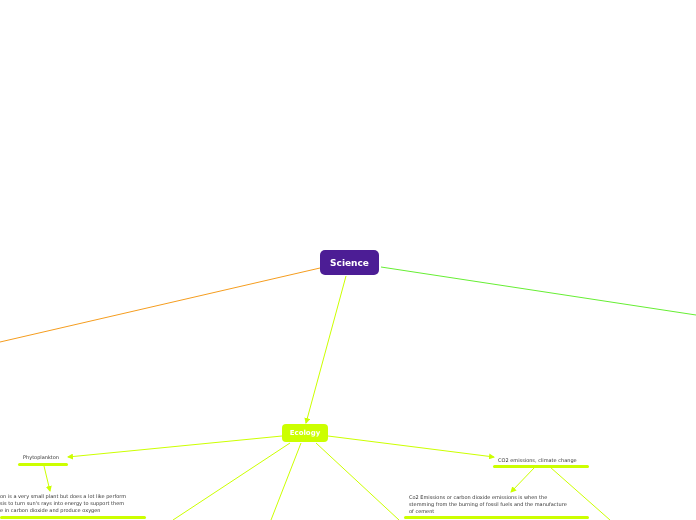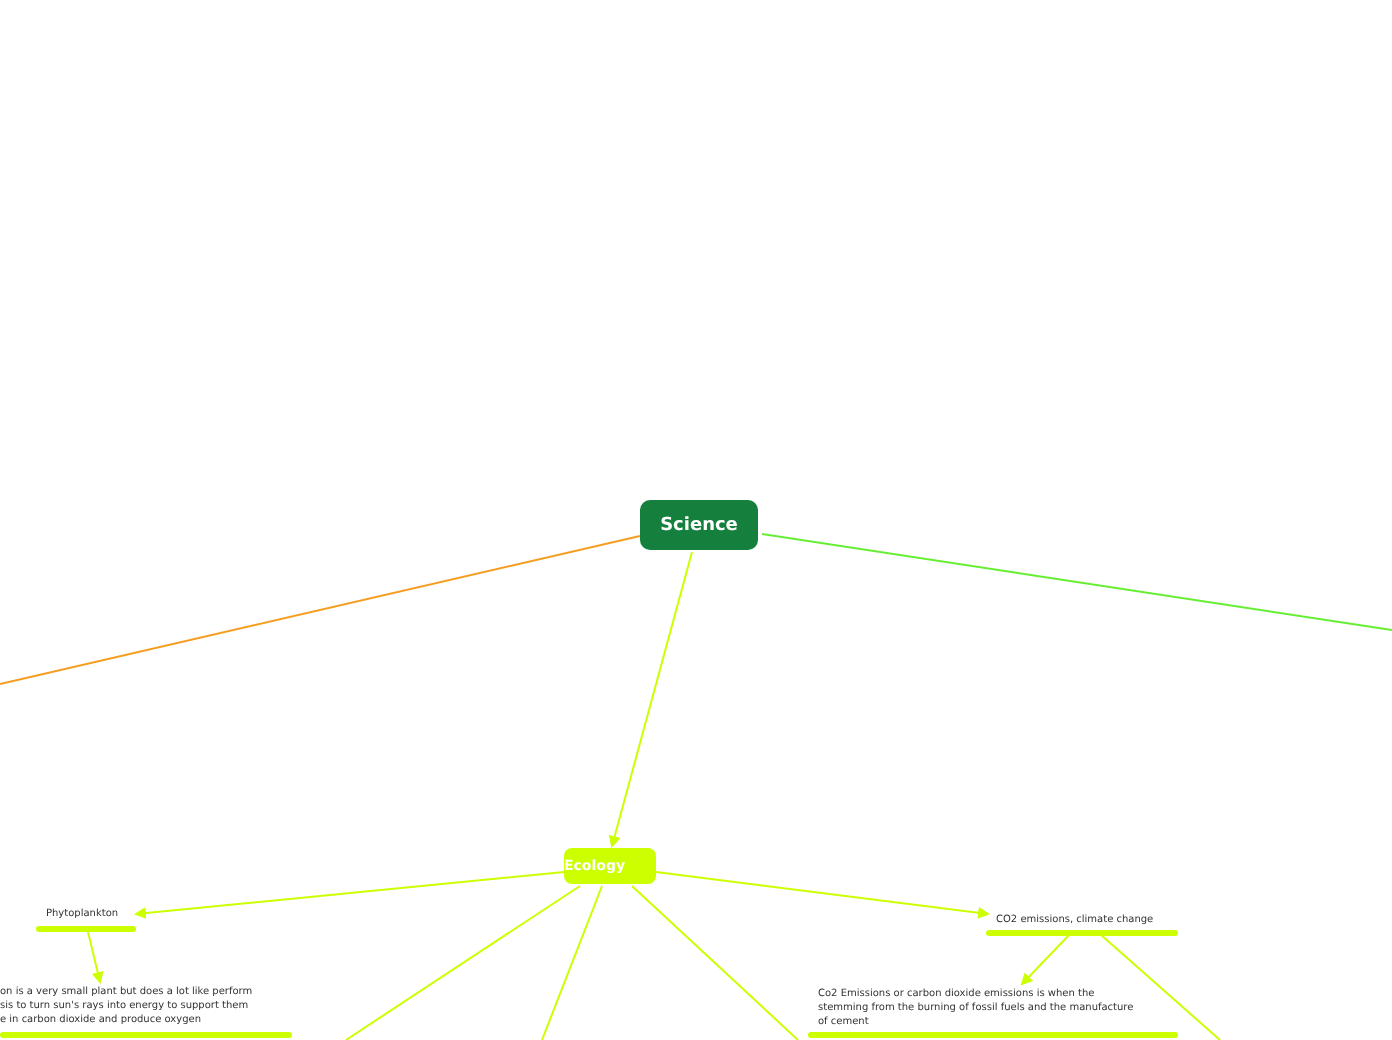--- a/index.html
+++ b/index.html
@@ -44,20 +44,21 @@
       left: 282px;
       top: 424px;
       width: 46px;
       height: 18px;
       border-radius: 4px;
       color: #ffffff;
       font-weight: bold;
       font-size: 7px;
       display: flex;
       align-items: center;
+      justify-content: center;
     }
     .topic {
       position: absolute;
       font-size: 5px;
       color: #333333;
       line-height: 7px;
     }
     .underline {
       position: absolute;
       height: 3px;
@@ -97,21 +98,21 @@
 
     <line x1="535" y1="467" x2="511" y2="492" stroke="#ccff00" stroke-width="1" marker-end="url(#arrowLime)"></line>
 
     <line x1="550" y1="467" x2="610" y2="520" stroke="#ccff00" stroke-width="1"></line>
 
     <line x1="290" y1="443" x2="173" y2="520" stroke="#ccff00" stroke-width="1"></line>
     <line x1="301" y1="443" x2="271" y2="520" stroke="#ccff00" stroke-width="1"></line>
     <line x1="316" y1="443" x2="399" y2="520" stroke="#ccff00" stroke-width="1"></line>
   </svg>
 
-  <div class="node-root" style="background:#15803d;">
+  <div class="node-root" style="background:#4c1d95;">
     <span>Science</span>
   </div>
 
   <div class="node-main" style="background:#ccff00;">
     <span>Ecology</span>
   </div>
 
   <div class="topic" style="left:23px; top:454px;">
     <span>Phytoplankton</span>
   </div>

